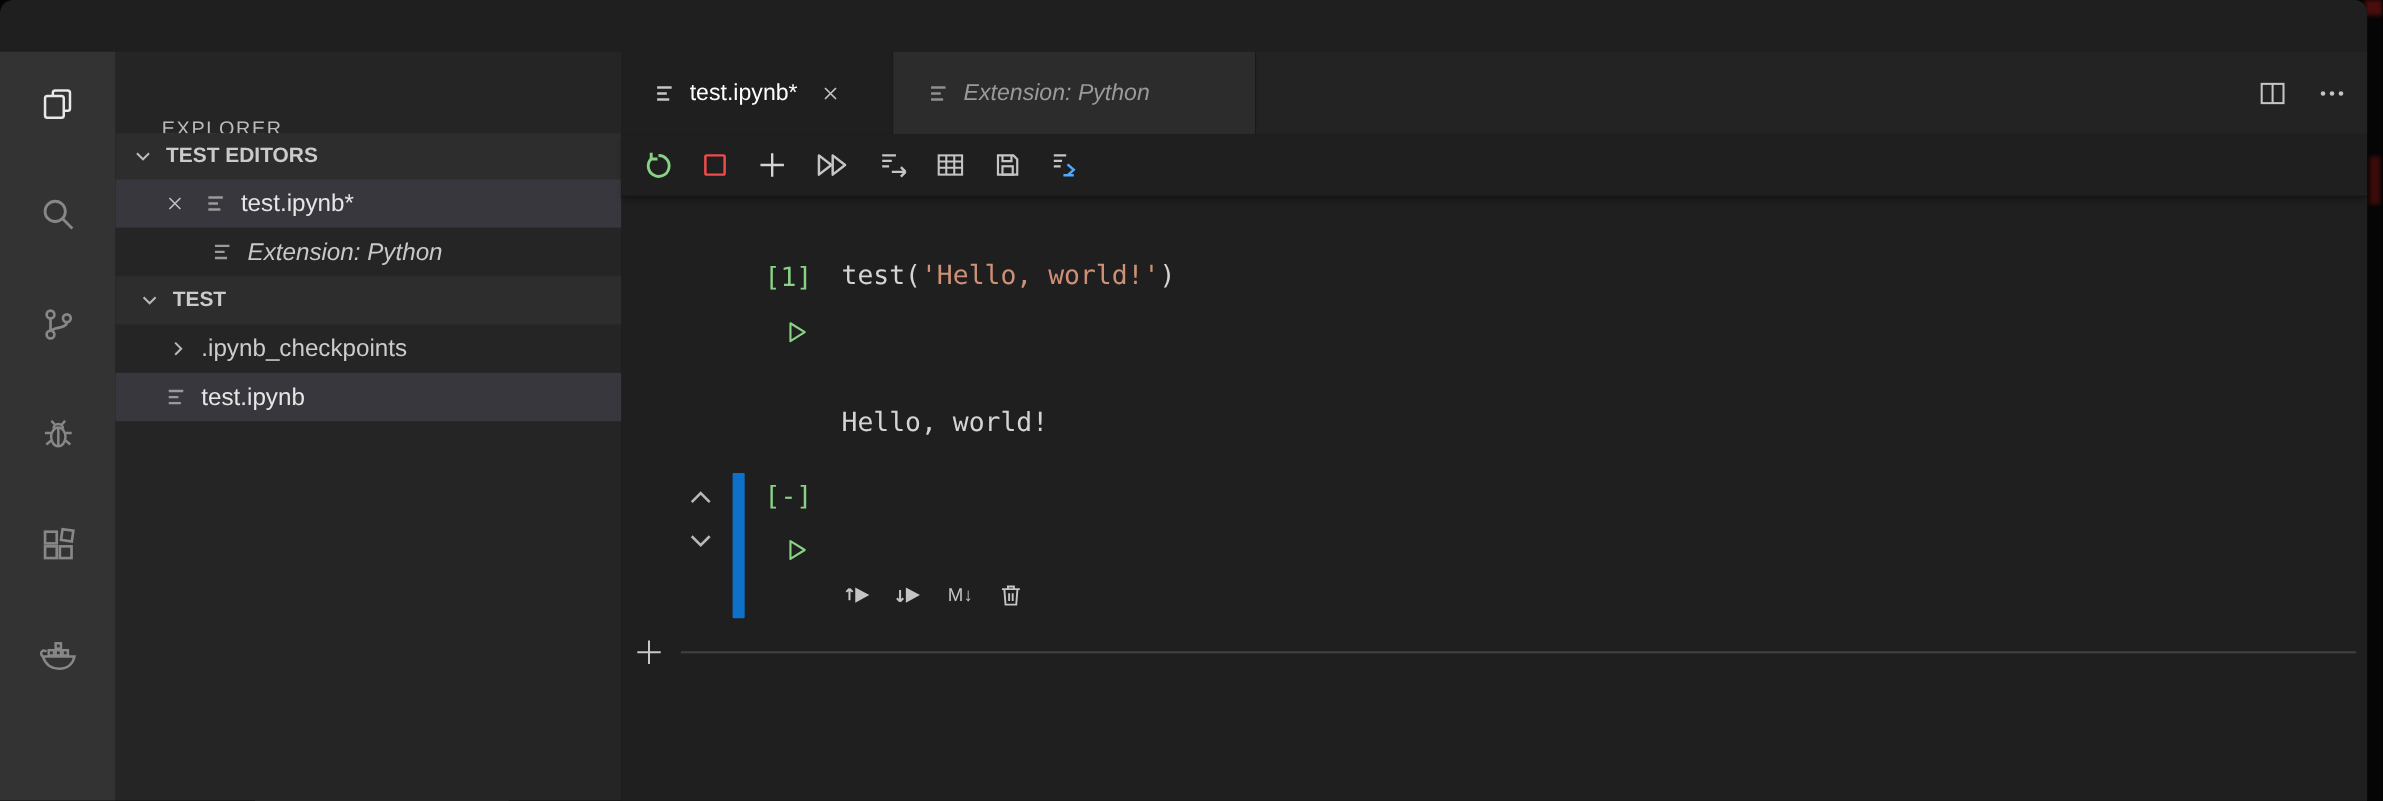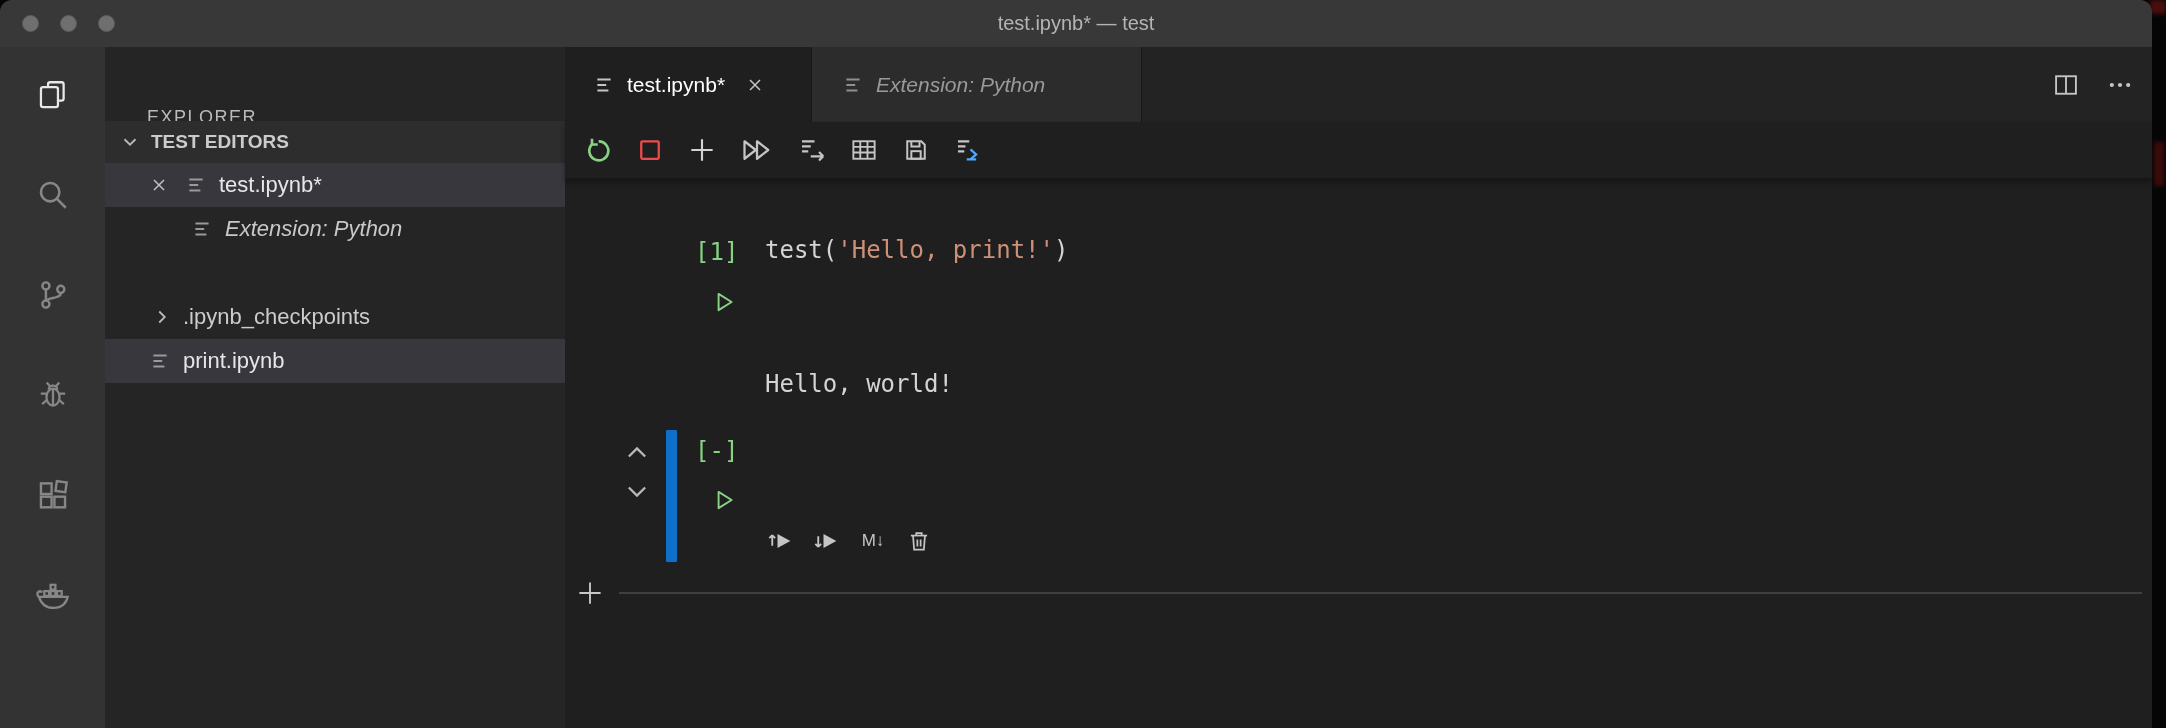--- a/index.html
+++ b/index.html
@@ -68,28 +68,20 @@
 </head>
 <body>
 
 <div class="desktop">
   <div class="speck" style="left:2120px;top:0;width:16px;height:12px;background:#8a7a2a;"></div>
   <div class="speck" style="left:2150px;top:0;width:16px;height:14px;background:#5a1010;"></div>
   <div class="speck" style="left:2154px;top:142px;width:10px;height:44px;background:#4a0d0d;"></div>
 
   <div class="window">
 
-    <div class="titlebar">
-      <div class="traffic">
-        <span class="tl"></span>
-        <span class="tl"></span>
-        <span class="tl"></span>
-      </div>
-      <div class="wtitle">test.ipynb* — test</div>
-    </div>
 
     <div class="content">
 
       <nav class="activitybar">
         <span class="ab-icon active">
           <svg viewBox="0 0 24 24" width="34" height="34" fill="none" stroke="currentColor" stroke-width="1.6">
             <rect x="3.5" y="6.5" width="12" height="14" rx="1.5"></rect>
             <path d="M8.5 6.5v-2a1.5 1.5 0 0 1 1.5-1.5h8a1.5 1.5 0 0 1 1.5 1.5v10a1.5 1.5 0 0 1-1.5 1.5h-2.5"></path>
           </svg>
         </span>
@@ -165,37 +157,45 @@
 
         <div class="row" style="top:160px;">
           <span class="nbicon" style="margin-left:86px;">
             <svg viewBox="0 0 20 20" width="22" height="22" fill="none" stroke="currentColor" stroke-width="2">
                 <path d="M4 5h12M4 10h8M4 15h10"></path>
               </svg>
           </span>
           <span class="lbl italic" style="margin-left:12px;color:#c8c8c8;">Extension: Python</span>
         </div>
 
+        <div class="row sec-header" style="top:204px;height:44px;">
+          <span class="chev" style="margin-left:20px;">
+            <svg viewBox="0 0 24 24" width="22" height="22" fill="none" stroke="currentColor" stroke-width="2">
+                <path d="M6 9l6 6 6-6"></path>
+              </svg>
+          </span>
+          <span style="margin-left:10px;">TEST</span>
+        </div>
 
         <div class="row" style="top:248px;">
           <span class="chev" style="margin-left:46px;">
             <svg viewBox="0 0 24 24" width="22" height="22" fill="none" stroke="currentColor" stroke-width="2">
                 <path d="M9 6l6 6-6 6"></path>
               </svg>
           </span>
           <span class="lbl" style="margin-left:10px;text-align:right;">.ipynb_checkpoints</span>
         </div>
 
         <div class="row sel" style="top:292px;">
           <span class="nbicon" style="margin-left:44px;">
             <svg viewBox="0 0 20 20" width="22" height="22" fill="none" stroke="currentColor" stroke-width="2">
                 <path d="M4 5h12M4 10h8M4 15h10"></path>
               </svg>
           </span>
-          <span class="lbl" style="margin-left:12px;">print.ipynb</span>
+          <span class="lbl" style="margin-left:12px;">test.ipynb</span>
         </div>
       </aside>
 
       <main class="editor">
 
         <div class="tabbar">
           <div class="tab tab1">
             <span class="nbicon" style="color:#c5c5c5;">
               <svg viewBox="0 0 20 20" width="22" height="22" fill="none" stroke="currentColor" stroke-width="2">
                   <path d="M4 5h12M4 10h8M4 15h10"></path>
@@ -280,21 +280,21 @@
               <path d="M4 5h9M4 9h6M4 13h5" stroke="#c5c5c5"></path>
               <path d="M14 11.5l4.5 4-4.5 4" stroke="#4daafc"></path>
                 <path d="M11 19.5h7.5" stroke="#4daafc"></path>
             </svg>
           </span>
         </div>
 
         <div class="nbcontent">
 
           <span class="exec mono" style="left:130px;top:60px;">[1]</span>
-          <div class="codeline mono"><span class="tok-plain">test(</span><span class="tok-string">'Hello, print!'</span><span class="tok-plain">)</span></div>
+          <div class="codeline mono"><span class="tok-plain">test(</span><span class="tok-string">'Hello, world!'</span><span class="tok-plain">)</span></div>
           <span class="runbtn" style="left:145px;top:110px;">
             <svg viewBox="0 0 24 24" width="26" height="26" fill="none" stroke="#89d185" stroke-width="1.8" stroke-linejoin="round">
                 <path d="M7 4.5L19 12 7 19.5z"></path>
               </svg>
           </span>
           <div class="outputline mono">Hello, world!</div>
 
           <span class="movebtn" style="top:260px;">
             <svg viewBox="0 0 24 24" width="28" height="28" fill="none" stroke="currentColor" stroke-width="2">
                 <path d="M5 15l7-7 7 7"></path>

